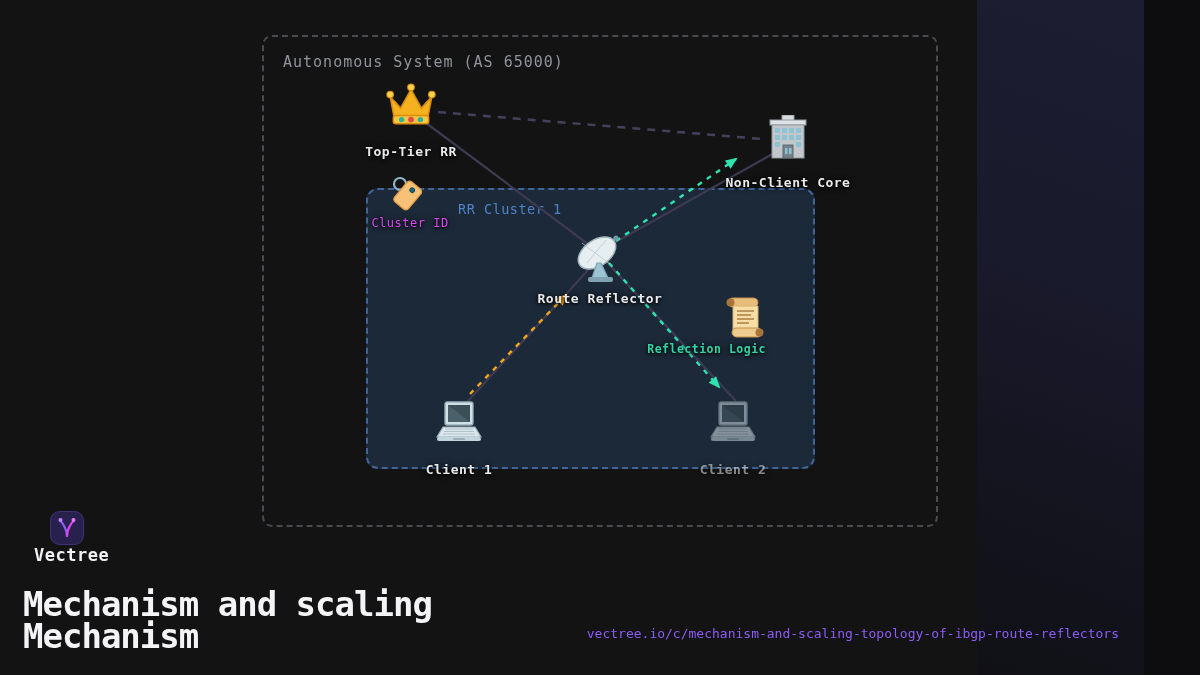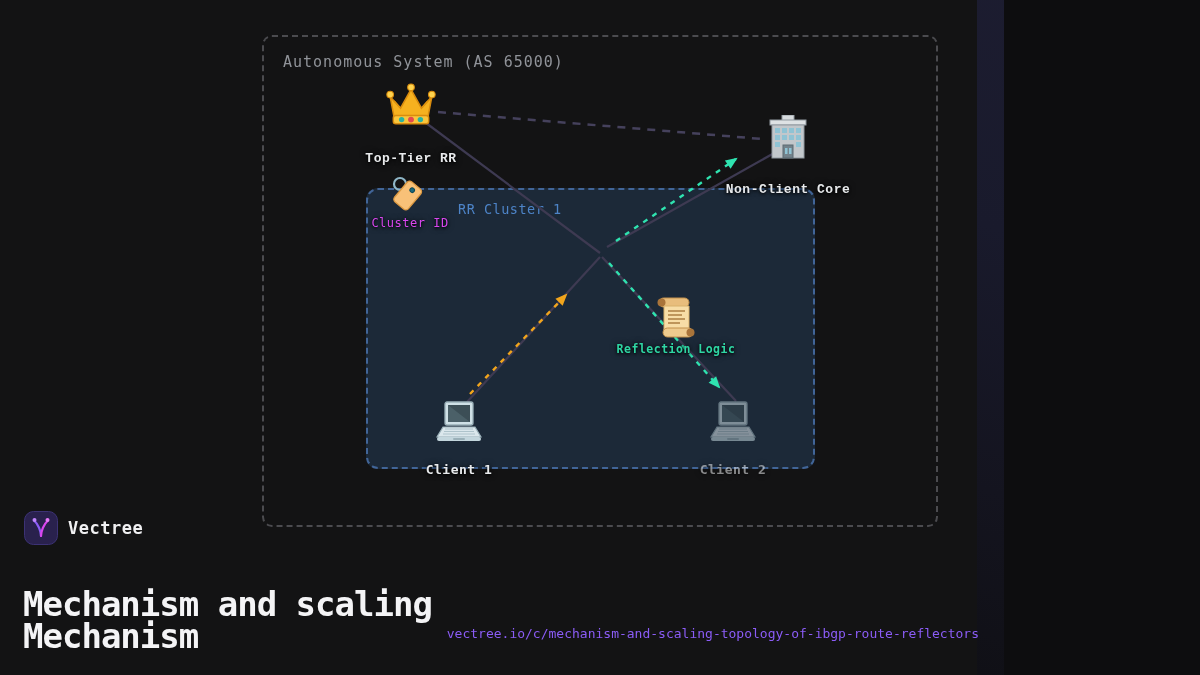--- a/index.html
+++ b/index.html
@@ -1,18 +1,18 @@
 <!DOCTYPE html>
 <html><head>
 <meta charset="utf-8">
 <style>
   * { margin:0; padding:0; box-sizing:border-box; }
   html,body { background:#0d0d0f; }
   .canvas {
-    position:relative; width:1004px; height:675px; overflow:hidden;
+    position:relative; width:1144px; height:675px; overflow:hidden;
     background:#131314;
     font-family:"DejaVu Sans Mono","Liberation Mono",monospace;
   }
   .right-panel {
     position:absolute; left:977px; top:0; width:223px; height:675px;
     background:linear-gradient(200deg,#1d1d31 0%,#191a2c 40%,#14141f 75%,#101016 100%);
     z-index:0;
   }
   
   .as-box {
@@ -40,24 +40,24 @@
     display:flex; flex-direction:column; align-items:center; z-index:4;
   }
   .node-label {
     font-size:13px; font-weight:600; color:#e8eaec; letter-spacing:.5px;
     text-shadow:0 1px 3px rgba(0,0,0,.95),0 0 6px rgba(0,0,0,.7);
     white-space:nowrap; text-align:center;
   }
   .node-label.small { font-size:12px; font-weight:500; color:#d946ef; }
   .node-label.teal  { font-size:11.5px; color:#2fd6a4; }
   .node.faded { opacity:.55; }
-  .gap9 { margin-top:23px;font-family:Liberation Mono, monospace; } .gap8 { margin-top:8px; } .gap6 { margin-top:18px; }
+  .gap9 { margin-top:16px; } .gap8 { margin-top:8px; } .gap6 { margin-top:18px; }
   .gap4 { margin-top:4px; } .gap2 { margin-top:2px; }
   
-  .brand-row { position:absolute; left:24px; top:511px; display:flex; align-items:center; z-index:5; }
+  .brand-row { position:absolute; left:24px; top:511px; display:flex; align-items:center; z-index:5;flex-direction:column; }
   .brand-name { margin-left:10px; font-size:17px; font-weight:700; color:#f0f0f2; letter-spacing:.5px; }
   .page-title {
     position:absolute; left:23px; top:549px; width:520px; z-index:5;
     font-size:34px; font-weight:700; line-height:32px; color:#f4f4f6;
     letter-spacing:-1px;
     margin-top:39px;
   }
   .page-url {
     position:absolute; right:25px; top:626px; font-size:13px; color:#8b5cf6;
     letter-spacing:0; z-index:5;
@@ -142,22 +142,33 @@
         <rect x="10" y="27" width="5" height="5"></rect>
           <rect x="31" y="27" width="5" height="5"></rect>
       </g>
       <rect x="18" y="30" width="10" height="13" fill="#73828b" stroke="#5d6b73"></rect>
       <rect x="20" y="33" width="2.5" height="6" fill="#8fc3d4"></rect>
       <rect x="24" y="33" width="2.5" height="6" fill="#8fc3d4"></rect>
     </svg>
     <div class="node-label gap9">Non-Client Core</div>
   </div>
 
-
-  <div class="node" style="left:676px; top:294px;">
+  <div class="node" style="left:600px; top:231px;">
+    <svg width="52" height="52" viewBox="0 0 52 52">
+      <line x1="25" y1="22" x2="42" y2="7" stroke="#9fb4bc" stroke-width="2"></line>
+      <circle cx="42" cy="7" r="2.6" fill="#6f9aa8"></circle>
+      <ellipse cx="23" cy="22" rx="21" ry="13" transform="rotate(-35 23 22)" fill="#e6eef1" stroke="#9fb4bc" stroke-width="1.5"></ellipse>
+      <path d="M8 12 L36 33 M13 32 L32 9" stroke="#b9cad1" stroke-width="1" opacity=".8"></path>
+      <path d="M23 32 L18 47 L34 47 L27 32 Z" fill="#9dc4d2" stroke="#7fa3b1" stroke-width="1.2"></path>
+      <rect x="14" y="46" width="25" height="5" rx="2" fill="#7fa3b1"></rect>
+    </svg>
+    <div class="node-label gap8">Route Reflector</div>
+  </div>
+
+  <div class="node" style="left:676px; top:294px;align-items:flex-end;">
     <svg width="42" height="44" viewBox="0 0 42 44">
       <rect x="4" y="4" width="30" height="9" rx="4.5" fill="#e8bd7c" stroke="#c2914c"></rect>
       <circle cx="6.5" cy="8.5" r="4" fill="#a9743a"></circle>
       <path d="M9 12 L34 12 L34 36 L9 36 Z" fill="#f7dda6" stroke="#d8b06a" stroke-width="1"></path>
       <g stroke="#b08448" stroke-width="1.6">
         <line x1="13" y1="17" x2="30" y2="17"></line>
           <line x1="13" y1="21" x2="27" y2="21"></line>
         <line x1="13" y1="25" x2="30" y2="25"></line>
           <line x1="13" y1="29" x2="25" y2="29"></line>
       </g>

